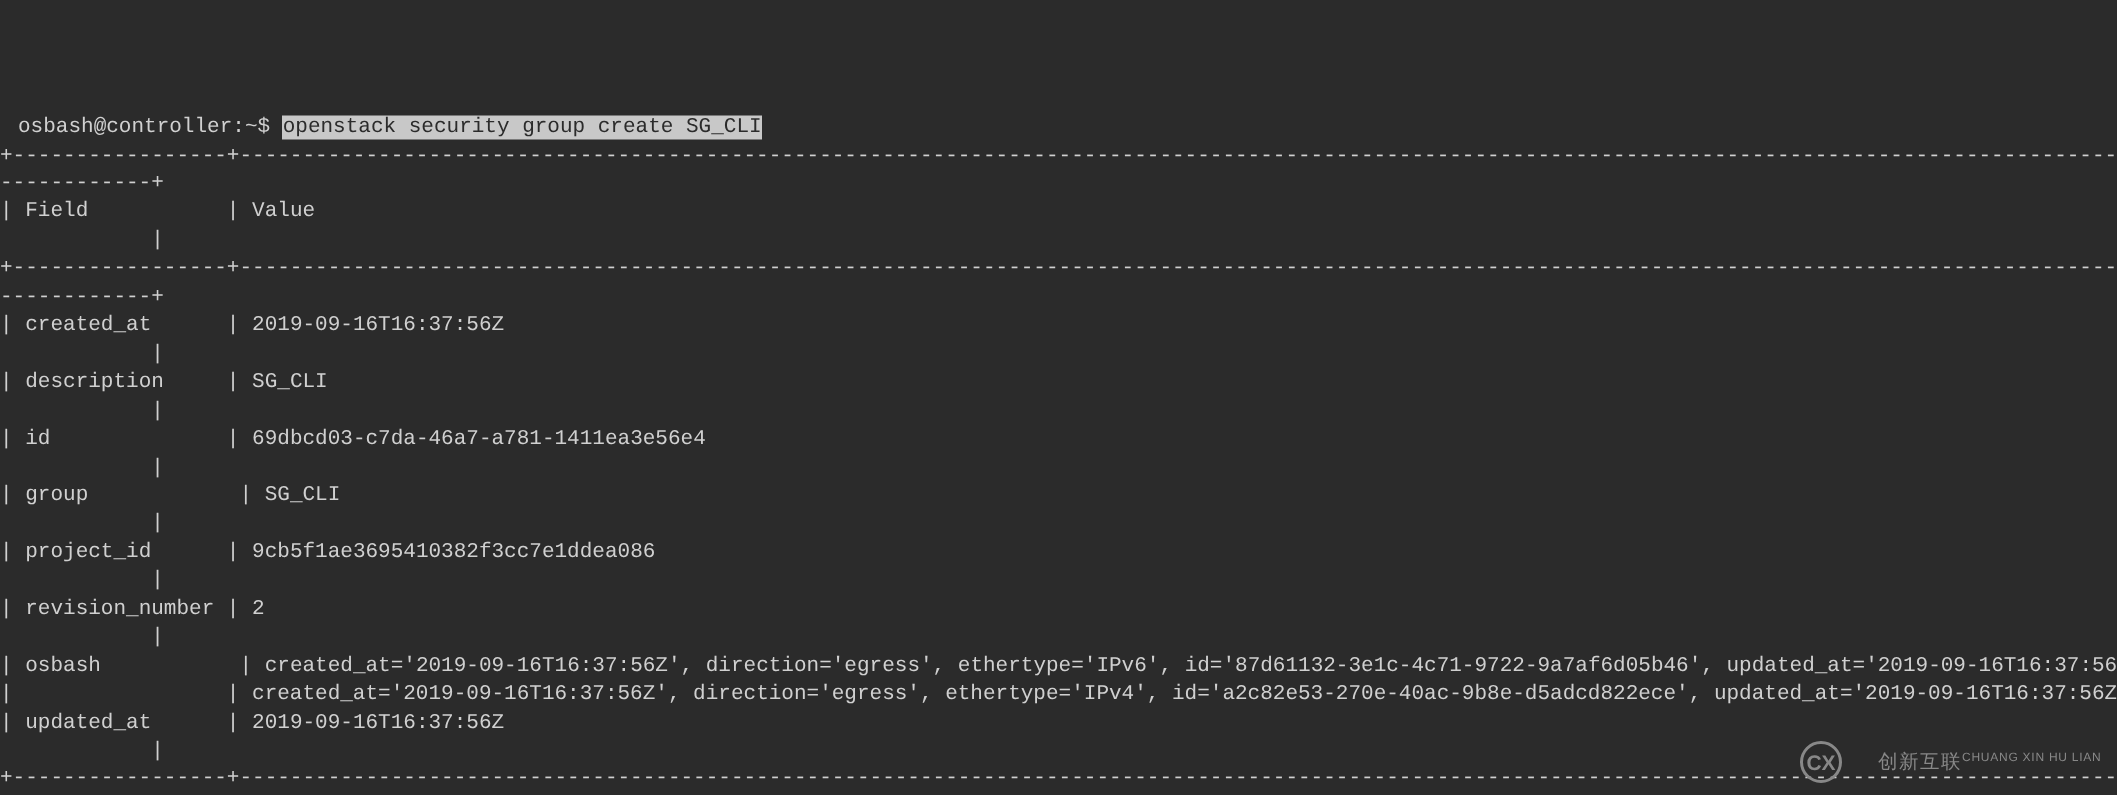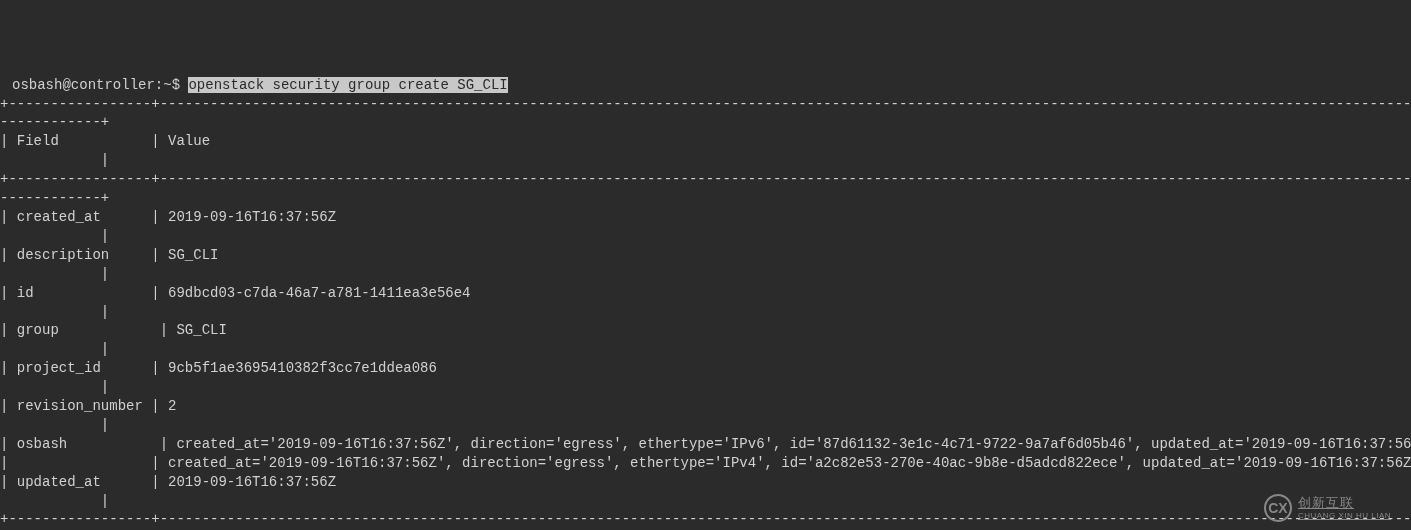--- a/index.html
+++ b/index.html
@@ -15,43 +15,43 @@
       height: 530px;
       position: relative;
     }
     .terminal {
       padding: 0;
     }
     .prompt-user { color: #d0d0d0; padding-left: 12px; }
     .highlight { background: #c8c8c8; color: #2b2b2b; }
     .watermark {
       position: absolute;
-      right: 20px;
+      right: 10px;
       bottom: 8px;
       display: flex;
       align-items: center;
-      gap: 6px;
+      gap: 24px;
       color: #888;
       font-family: "Microsoft YaHei", sans-serif;
       font-size: 11px;
     }
     .watermark-icon {
       width: 28px;
       height: 28px;
       border: 2px solid #888;
       border-radius: 50%;
       display: flex;
       align-items: center;
       justify-content: center;
       font-weight: bold;
       font-size: 14px;
       color: #888;
       font-family: sans-serif;
     }
-    .watermark-text { display: flex; flex-direction: column; line-height: 1.2; text-decoration: underline; }
+    .watermark-text { display: flex; flex-direction: row; line-height: 1.2; }
     .watermark-cn { font-size: 13px; letter-spacing: 1px; }
     .watermark-en { font-size: 8px; letter-spacing: 0.5px; }
   </style>
 </head>
 <body>
 
 
 
 <div class="terminal"><span class="prompt-user"><span>osbash</span>@<span>controller</span>:<span>~</span><span>$</span> </span><span class="highlight">openstack security group create SG_CLI</span>
 <span>+-----------------+-----------------------------------------------------------------------------------------------------------------------------------------------------</span>

